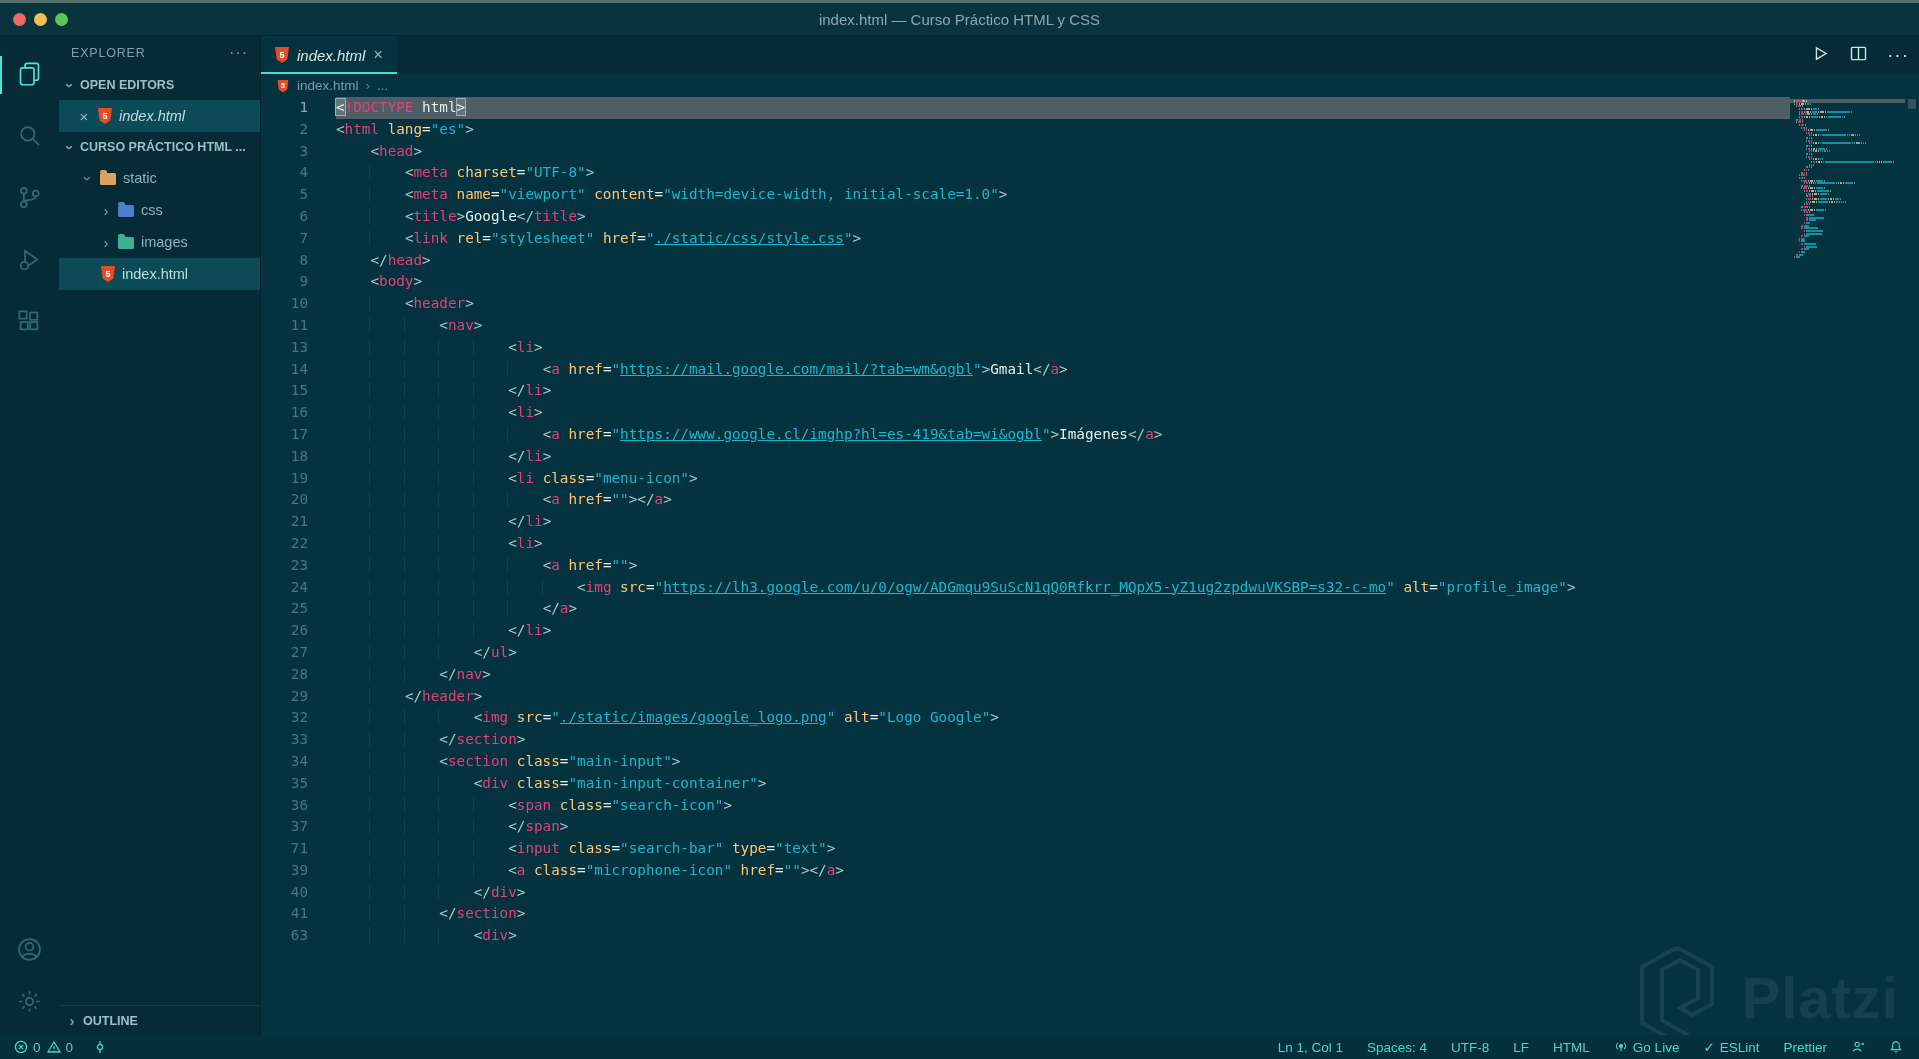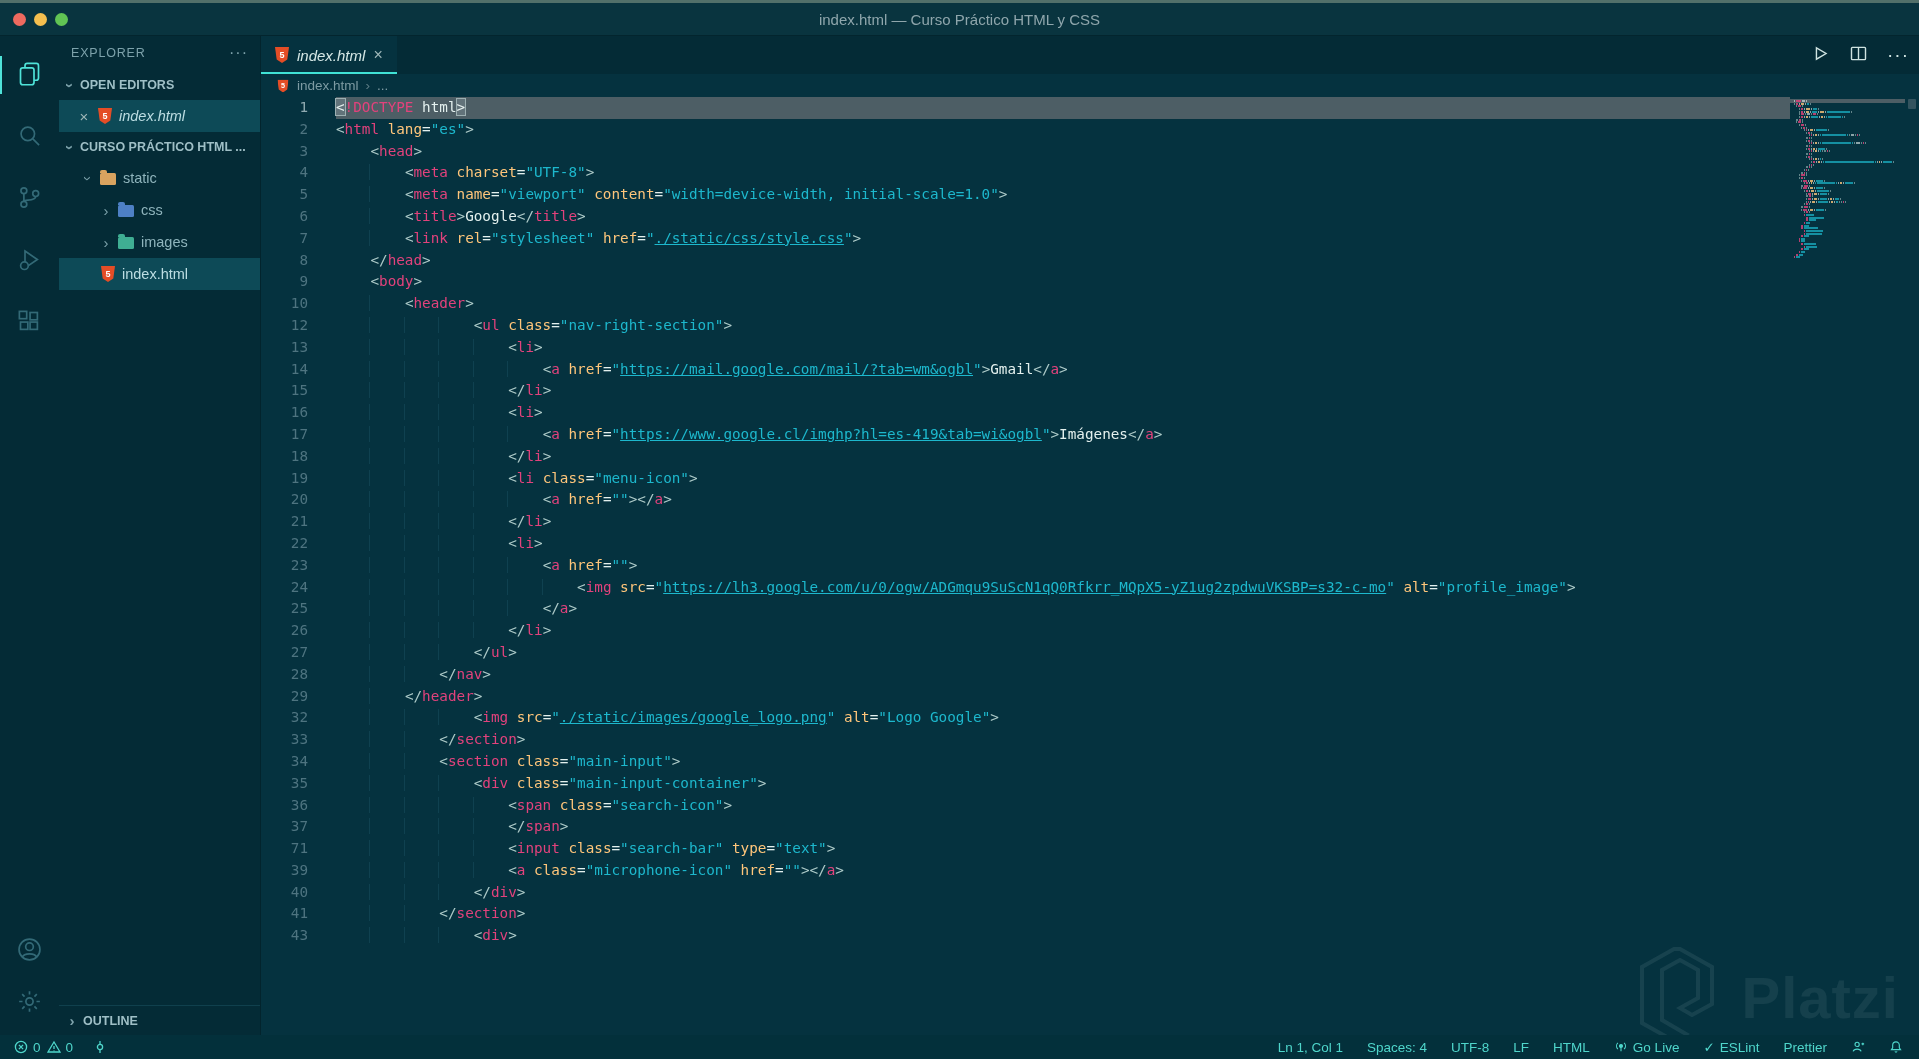--- a/index.html
+++ b/index.html
@@ -286,22 +286,22 @@
           </div>
           <div class="cl">
             <span class="num">9</span>
             <span class="txt"><span class="ig">    </span><span class="tok-p">&lt;</span><span class="tok-t">body</span><span class="tok-p">&gt;</span></span>
           </div>
           <div class="cl">
             <span class="num">10</span>
             <span class="txt"><span class="ig">    </span><span class="ig">    </span><span class="tok-p">&lt;</span><span class="tok-t">header</span><span class="tok-p">&gt;</span></span>
           </div>
           <div class="cl">
-            <span class="num">12</span>
-            <span class="txt"><span class="ig">    </span><span class="ig">    </span><span class="ig">    </span><span class="ig">    </span><span class="tok-p">&lt;</span><span class="tok-t">ul</span><span class="tok-w"> </span><span class="tok-a">class</span><span class="tok-w">=</span><span class="tok-s">"nav-right-section"</span><span class="tok-p">&gt;</span></span>
+            <span class="num">11</span>
+            <span class="txt"><span class="ig">    </span><span class="ig">    </span><span class="ig">    </span><span class="tok-p">&lt;</span><span class="tok-t">nav</span><span class="tok-p">&gt;</span></span>
           </div>
           <div class="cl">
             <span class="num">13</span>
             <span class="txt"><span class="ig">    </span><span class="ig">    </span><span class="ig">    </span><span class="ig">    </span><span class="ig">    </span><span class="tok-p">&lt;</span><span class="tok-t">li</span><span class="tok-p">&gt;</span></span>
           </div>
           <div class="cl">
             <span class="num">14</span>
             <span class="txt"><span class="ig">    </span><span class="ig">    </span><span class="ig">    </span><span class="ig">    </span><span class="ig">    </span><span class="ig">    </span><span class="tok-p">&lt;</span><span class="tok-t">a</span><span class="tok-w"> </span><span class="tok-a">href</span><span class="tok-w">=</span><span class="tok-s">"</span><span class="tok-u">https://mail.google.com/mail/?tab=wm&amp;ogbl</span><span class="tok-s">"</span><span class="tok-p">&gt;</span><span class="tok-w">Gmail</span><span class="tok-p">&lt;/</span><span class="tok-t">a</span><span class="tok-p">&gt;</span></span>
           </div>
           <div class="cl">
@@ -398,21 +398,21 @@
           </div>
           <div class="cl">
             <span class="num">40</span>
             <span class="txt"><span class="ig">    </span><span class="ig">    </span><span class="ig">    </span><span class="ig">    </span><span class="tok-p">&lt;/</span><span class="tok-t">div</span><span class="tok-p">&gt;</span></span>
           </div>
           <div class="cl">
             <span class="num">41</span>
             <span class="txt"><span class="ig">    </span><span class="ig">    </span><span class="ig">    </span><span class="tok-p">&lt;/</span><span class="tok-t">section</span><span class="tok-p">&gt;</span></span>
           </div>
           <div class="cl">
-            <span class="num">43</span>
+            <span class="num">63</span>
             <span class="txt"><span class="ig">    </span><span class="ig">    </span><span class="ig">    </span><span class="ig">    </span><span class="tok-p">&lt;</span><span class="tok-t">div</span><span class="tok-p">&gt;</span></span>
           </div>
         </div>
       <div class="minimap" id="minimap">
           <div class="mm-hl" style="top: 2px;"></div>
           <div class="mrow" style="top: 3px; left: 4px;">
             <span class="mseg" style="width: 1px; background: rgba(227, 240, 238, 0.6);"></span>
             <span class="mseg" style="width: 4.64px; background: rgba(226, 66, 124, 0.8);"></span>
             <span class="mseg" style="width: 2.9px; background: rgba(227, 240, 238, 0.6);"></span>
             <span class="mseg" style="width: 1px; background: rgba(227, 240, 238, 0.6);"></span>

